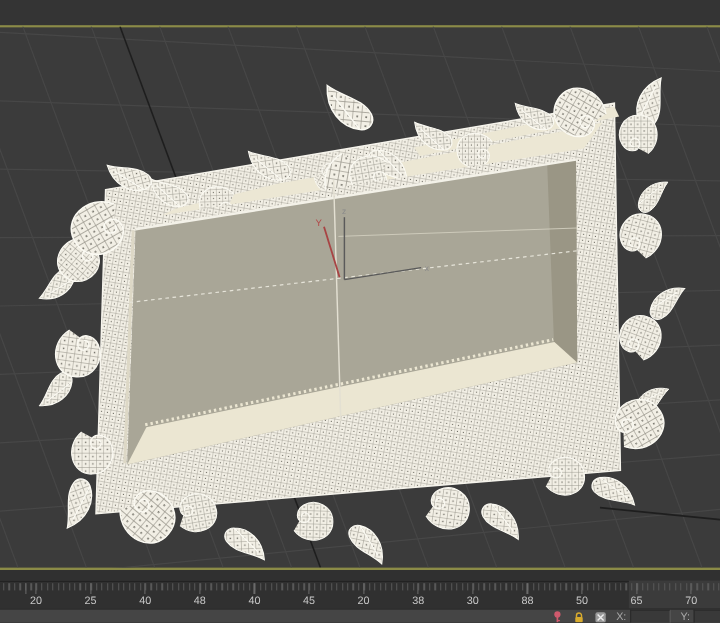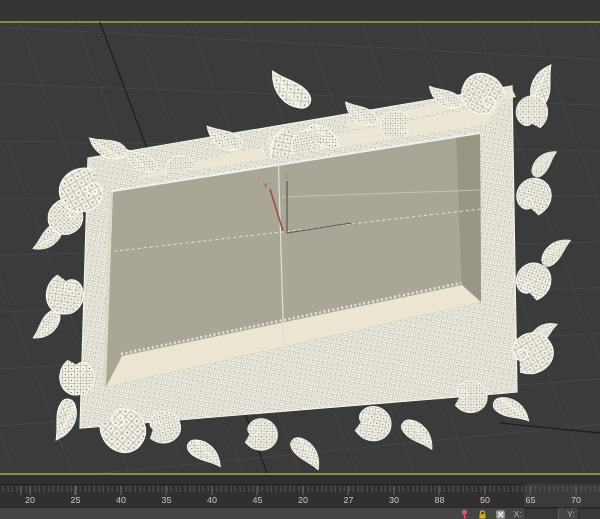--- a/index.html
+++ b/index.html
@@ -153,25 +153,25 @@
     <text x="354" y="226" font-size="7" fill="#8a8a8a">x</text>
     <text x="263" y="188" font-size="8" fill="#b24848">Y</text>
   </g>
 </svg>
 
 <div id="ruler">
   <div class="ticks"></div>
   <span class="rl" style="left:30px">20</span>
   <span class="rl" style="left:75.5px">25</span>
   <span class="rl" style="left:121px">40</span>
-  <span class="rl" style="left:166.5px">35</span>
+  <span class="rl" style="left:166.5px">48</span>
   <span class="rl" style="left:212px">40</span>
   <span class="rl" style="left:257.5px">45</span>
   <span class="rl" style="left:303px">20</span>
-  <span class="rl" style="left:348.5px">27</span>
+  <span class="rl" style="left:348.5px">38</span>
   <span class="rl" style="left:394px">30</span>
   <span class="rl" style="left:439.5px">88</span>
   <span class="rl" style="left:485px">50</span>
   <span class="rl" style="left:530.5px">65</span>
   <span class="rl" style="left:576px">70</span>
 </div>
 
 <div id="statusbar">
   <div class="sb-right">
     <svg class="sb-icon" viewBox="0 0 11 11">

